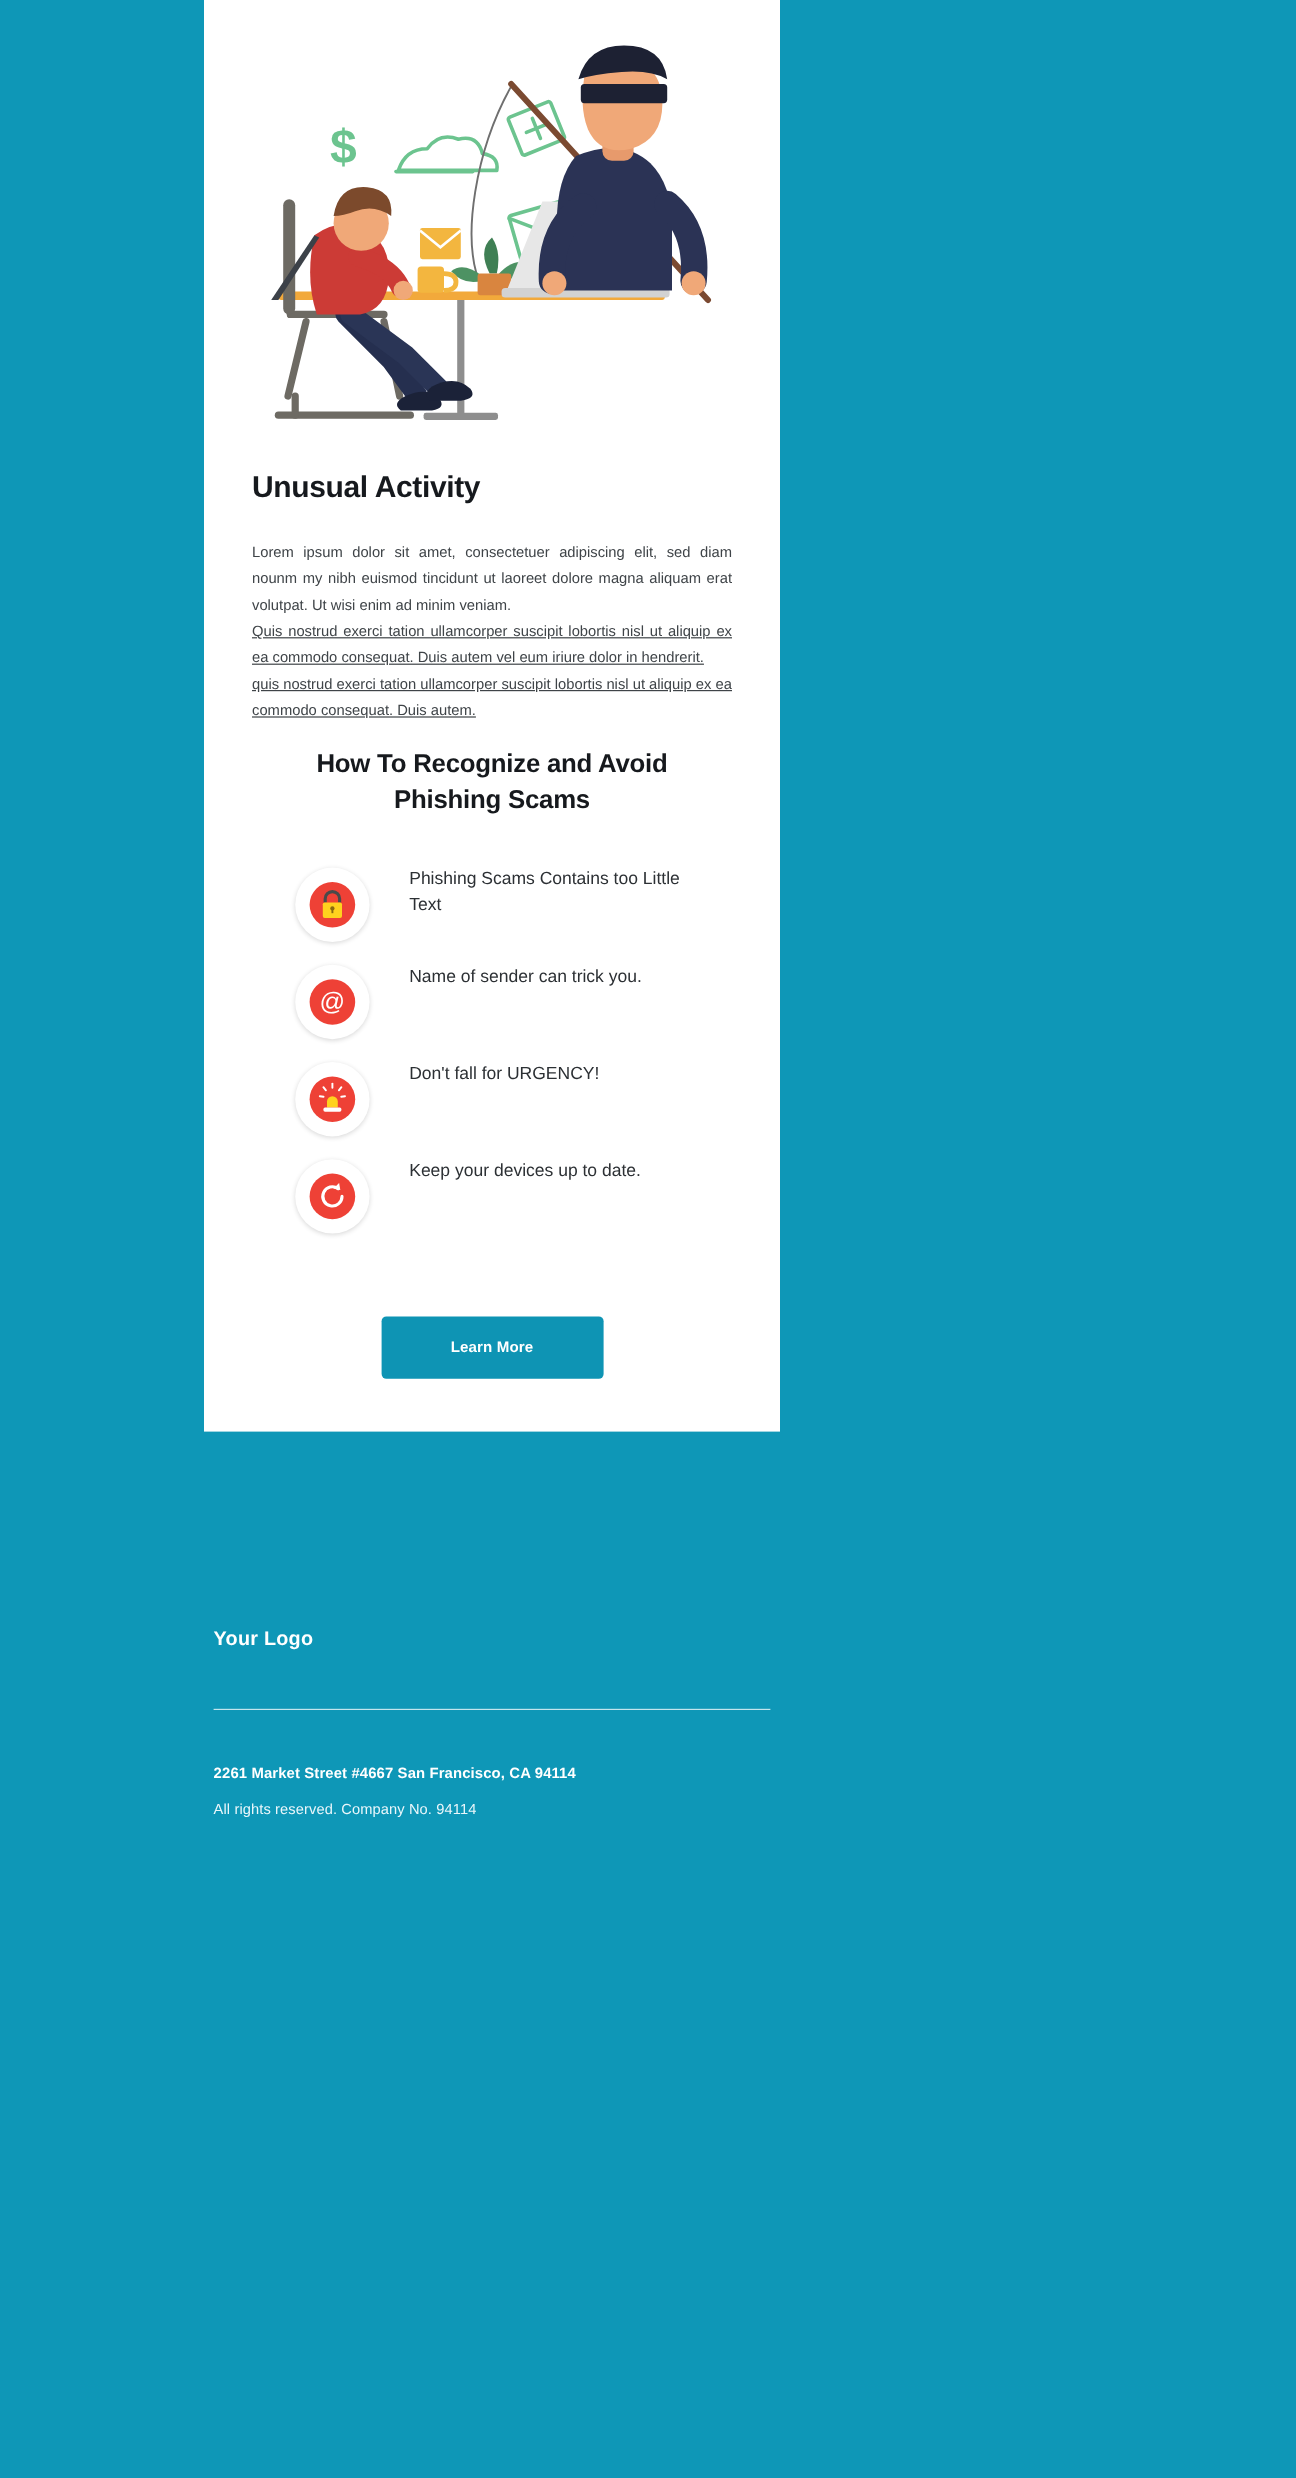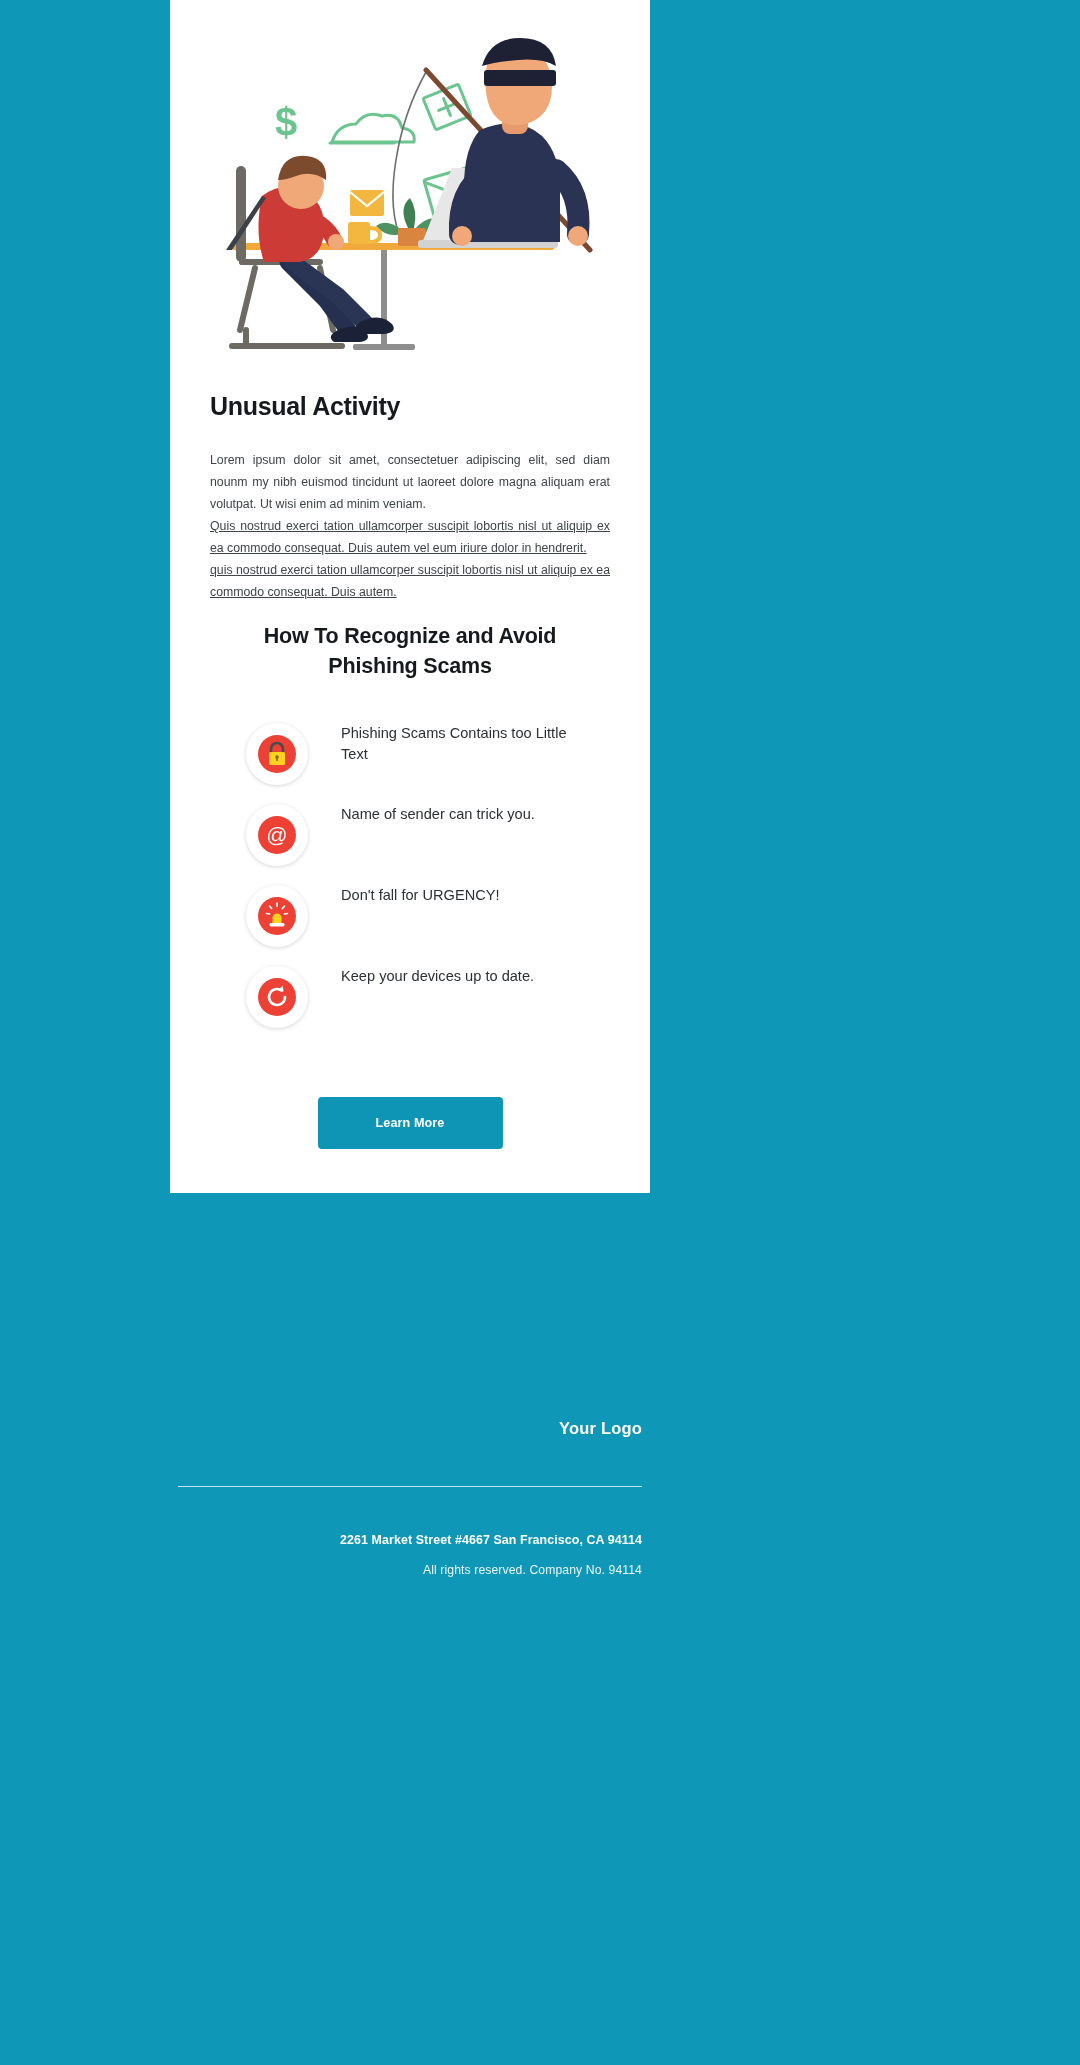--- a/index.html
+++ b/index.html
@@ -351,21 +351,21 @@
         </div>
 
       </div>
 
       <div class="cta-wrap">
         <button class="cta">Learn More</button>
       </div>
     </div>
   </div>
 
-  <div class="footer" style="top: 1379px; text-align: right;">
+  <div class="footer" style="top: 1317px;">
     <div class="footer-inner">
       <div class="footer-logo">Your Logo</div>
       <div class="footer-rule"></div>
       <div class="footer-address">2261 Market Street #4667 San Francisco, CA 94114</div>
       <div class="footer-rights">All rights reserved.  Company No. 94114</div>
     </div>
   </div>
 
 </div>
 

